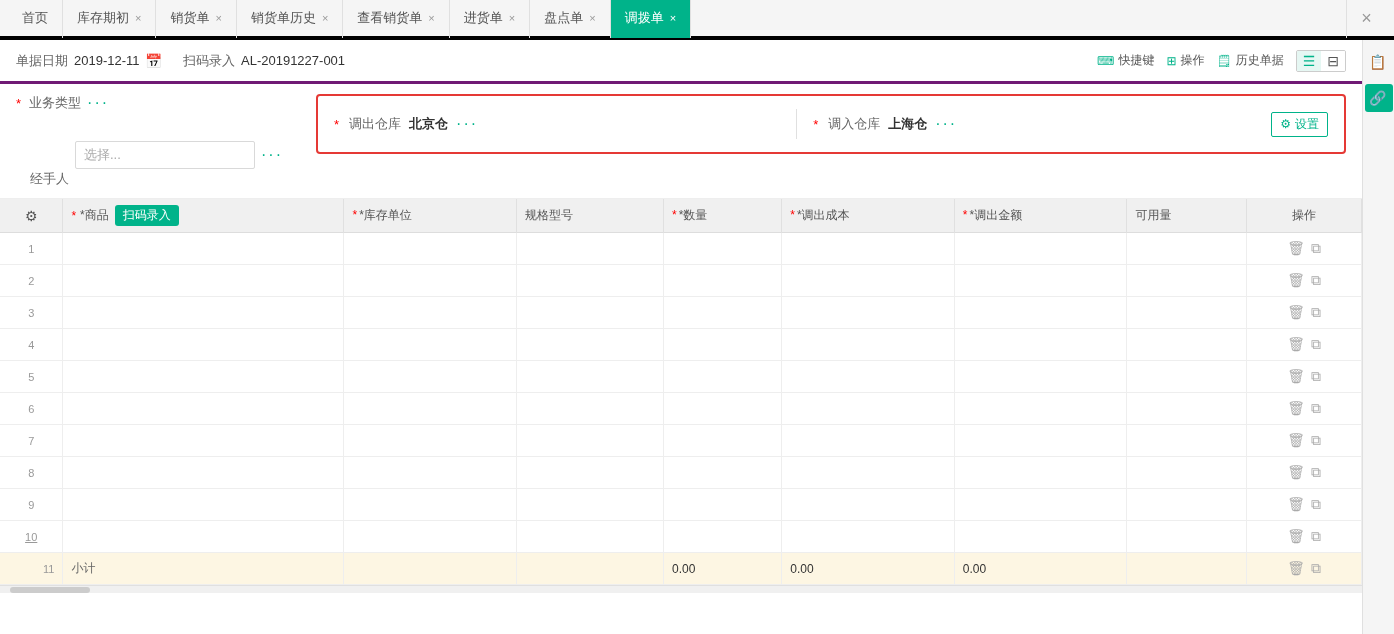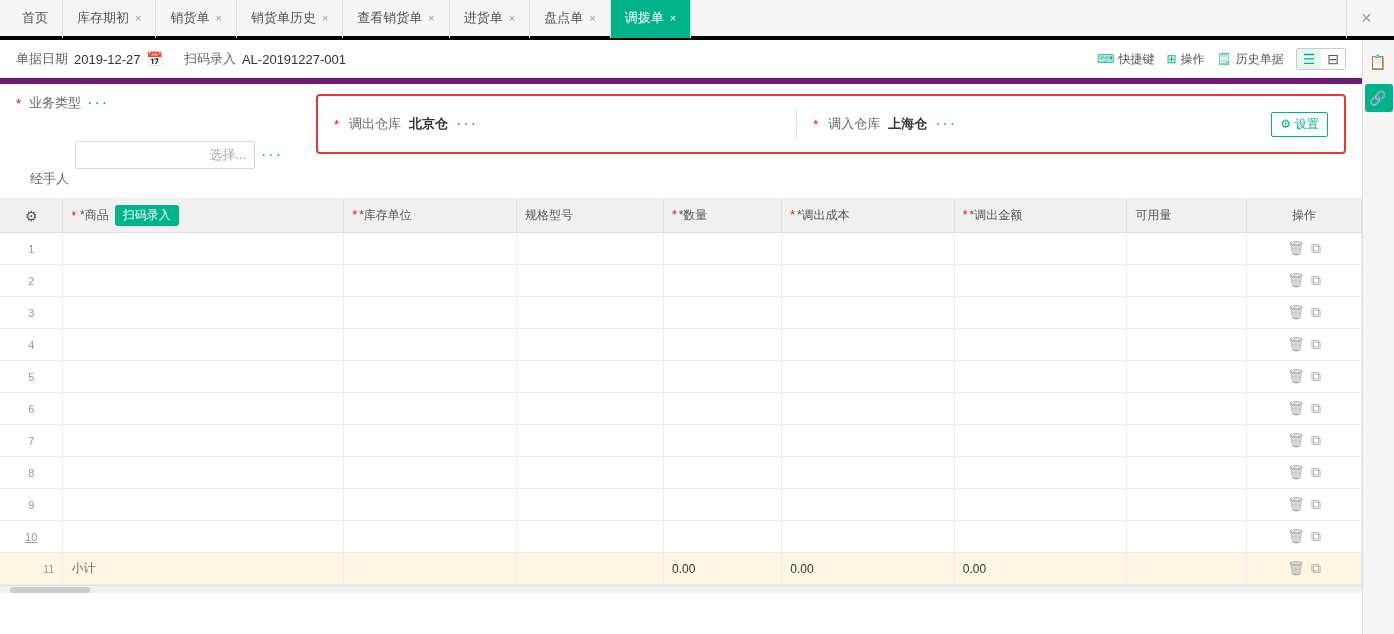--- a/index.html
+++ b/index.html
@@ -51,21 +51,21 @@
       font-size: 18px;
       color: #999;
       border-left: 1px solid #e0e0e0;
     }
 
     
     .header-area {
       display: flex;
       align-items: center;
       padding: 8px 16px;
-      border-bottom: 6px solid #701a75;
+      border-bottom: 3px solid #701a75;
       background: #fff;
       min-height: 44px;
     }
     .header-left {
       display: flex;
       align-items: center;
       gap: 20px;
     }
     .field-group {
       display: flex;
@@ -368,21 +368,21 @@
     <div class="tab-spacer"></div>
     <div class="global-close">×</div>
   </div>
 
   <div class="main-content" style="padding-right:32px;">
 
     <div class="header-area">
       <div class="header-left">
         <div class="field-group">
           <span class="field-label">单据日期</span>
-          <span class="field-value">2019-12-27</span>
+          <span class="field-value">2019-12-11</span>
           <span class="calendar-icon">📅</span>
         </div>
         <div class="field-group">
           <span class="field-label">扫码录入</span>
           <span class="field-value">AL-20191227-001</span>
         </div>
       </div>
       <div class="header-right">
         <div class="header-action">
           <span style="color:#00b38a;">⌨</span>
@@ -406,21 +406,21 @@
     <div class="form-area">
 
       <div class="form-left">
         <div class="form-row">
           <span class="required">*</span>
           <span class="field-label">业务类型</span>
           <span class="dots-btn">···</span>
         </div>
         <div class="form-row">
           <span class="field-label" style="margin-left:14px;margin-top:48px;">经手人</span>
-          <div class="form-input" style="color:#aaa;justify-content:flex-end;">
+          <div class="form-input" style="color:#aaa;">
             <span>选择...</span>
           </div>
           <span class="dots-btn">···</span>
         </div>
       </div>
 
       <div class="red-section">
         <div class="warehouse-field">
           <span class="required">*</span>
           <span class="field-label">调出仓库</span>

